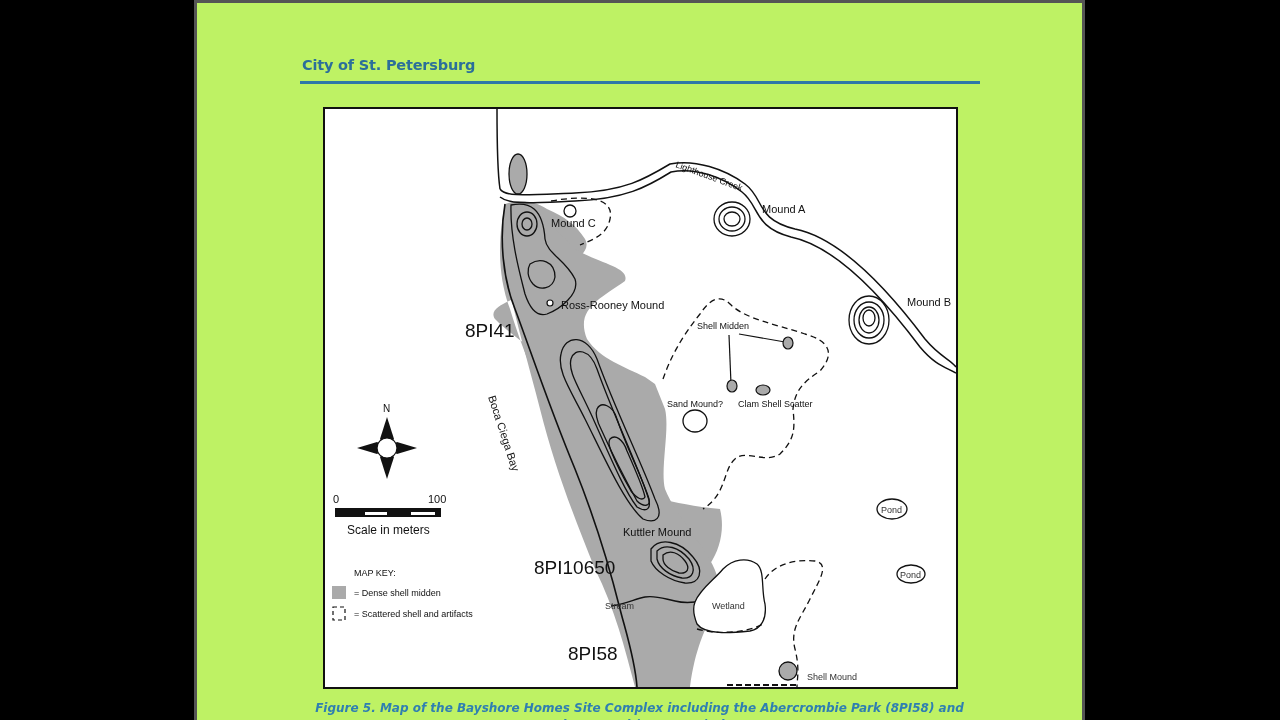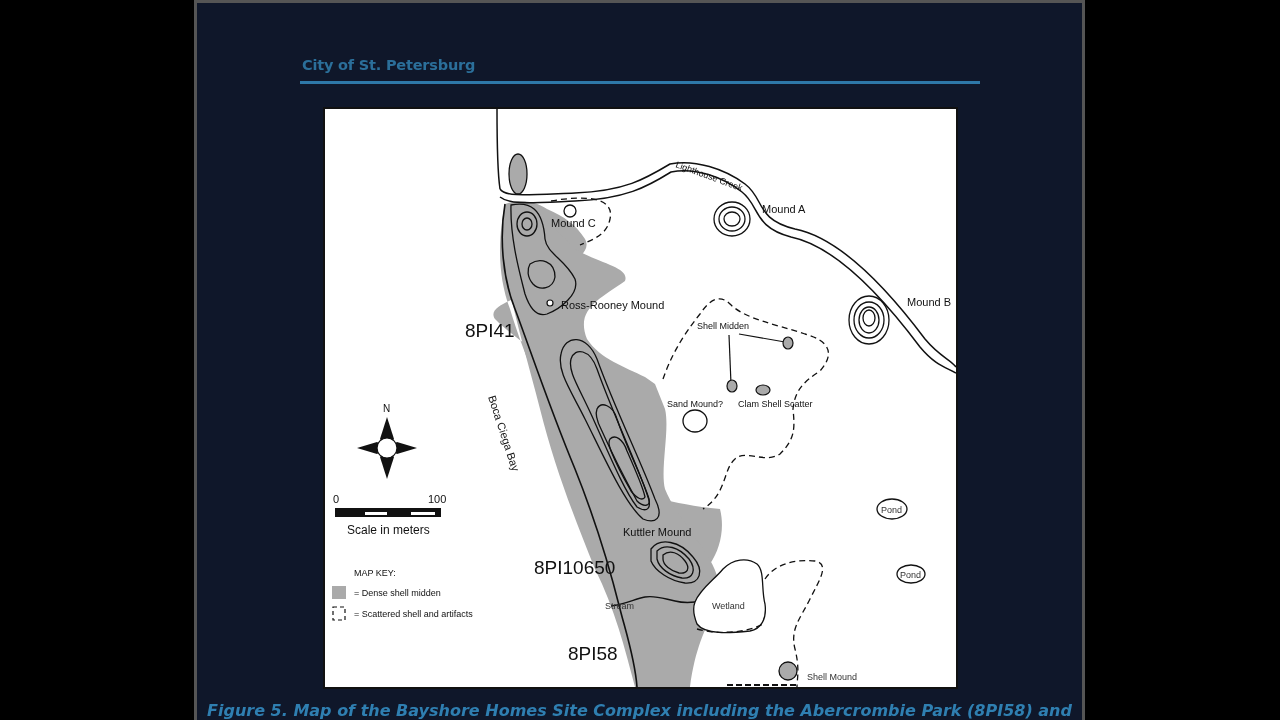--- a/index.html
+++ b/index.html
@@ -1,21 +1,21 @@
 <!DOCTYPE html>
 <html><head>
 <meta charset="utf-8">
 <style>
   html, body { margin:0; padding:0; }
   body { width:1280px; height:720px; background:#000; position:relative; overflow:hidden; font-family:"Liberation Sans", sans-serif; }
-  .page { position:absolute; left:194px; top:0; width:891px; height:720px; background:#0f172a; border-left:3px solid #555; border-right:3px solid #555; border-top:3px solid #555; box-sizing:border-box; }
+  .page { position:absolute; left:194px; top:0; width:891px; height:720px; background:#bef264; border-left:3px solid #555; border-right:3px solid #555; border-top:3px solid #555; box-sizing:border-box; }
   .header-title { position:absolute; left:105px; top:54px; font-family:"DejaVu Sans", sans-serif; font-weight:bold; font-size:14.5px; color:#2b6f9a; letter-spacing:-0.2px; }
   .header-rule { position:absolute; left:103px; top:78px; width:680px; height:3px; background:#2e78a8; }
   .map-frame { position:absolute; left:126px; top:104px; width:635px; height:582px; border:2px solid #111; box-sizing:border-box; background:#fff; overflow:hidden; }
-  .caption { position:absolute; left:0; width:100%; text-align:center; font-family:"DejaVu Sans", sans-serif; font-style:italic; font-weight:bold; font-size:16px; color:#2f7fb1; }
+  .caption { position:absolute; left:0; width:100%; text-align:center; font-family:"DejaVu Sans", sans-serif; font-style:italic; font-weight:bold; font-size:12px; color:#2f7fb1; }
   svg text { font-family:"Liberation Sans", sans-serif; }
 </style>
 </head>
 <body>
 
 <div class="page">
   <div class="header-title">City of St. Petersburg</div>
   <div class="header-rule"></div>
 
   <div class="map-frame">

